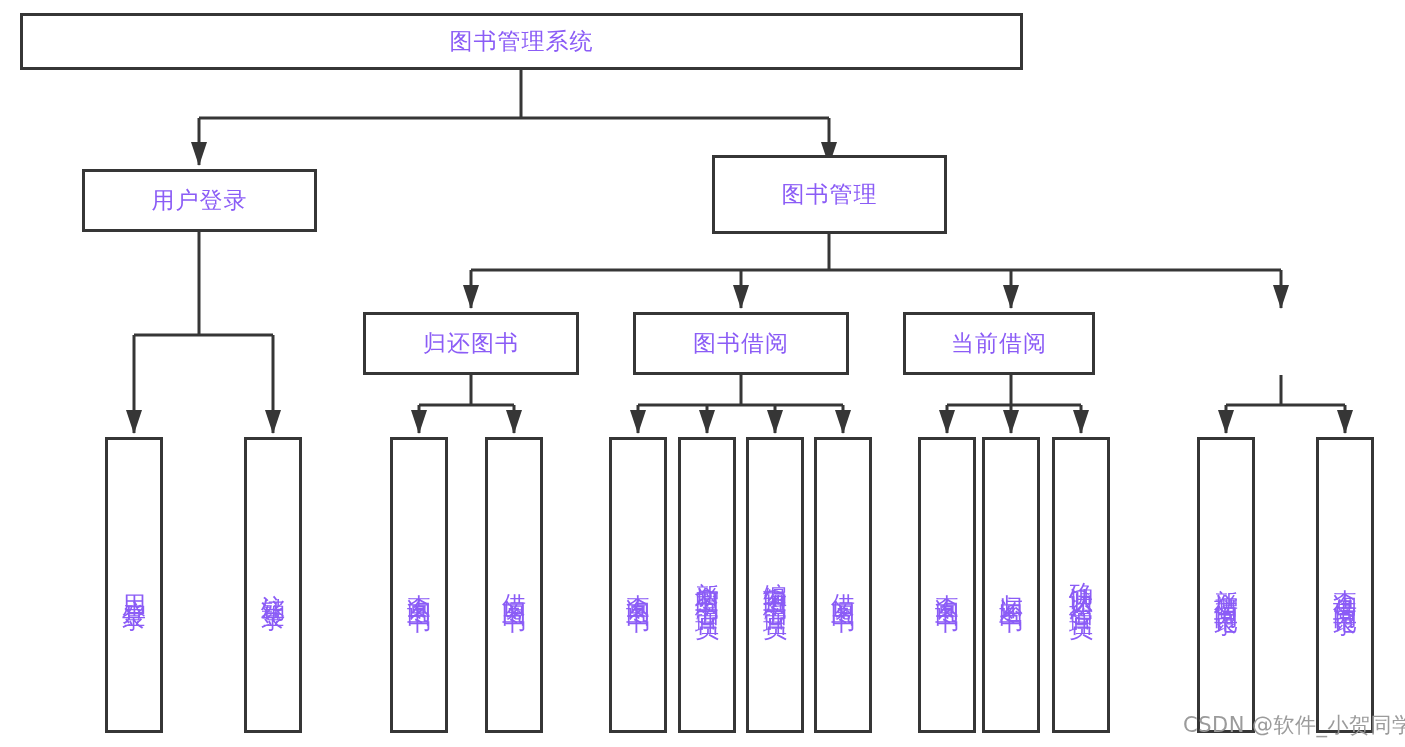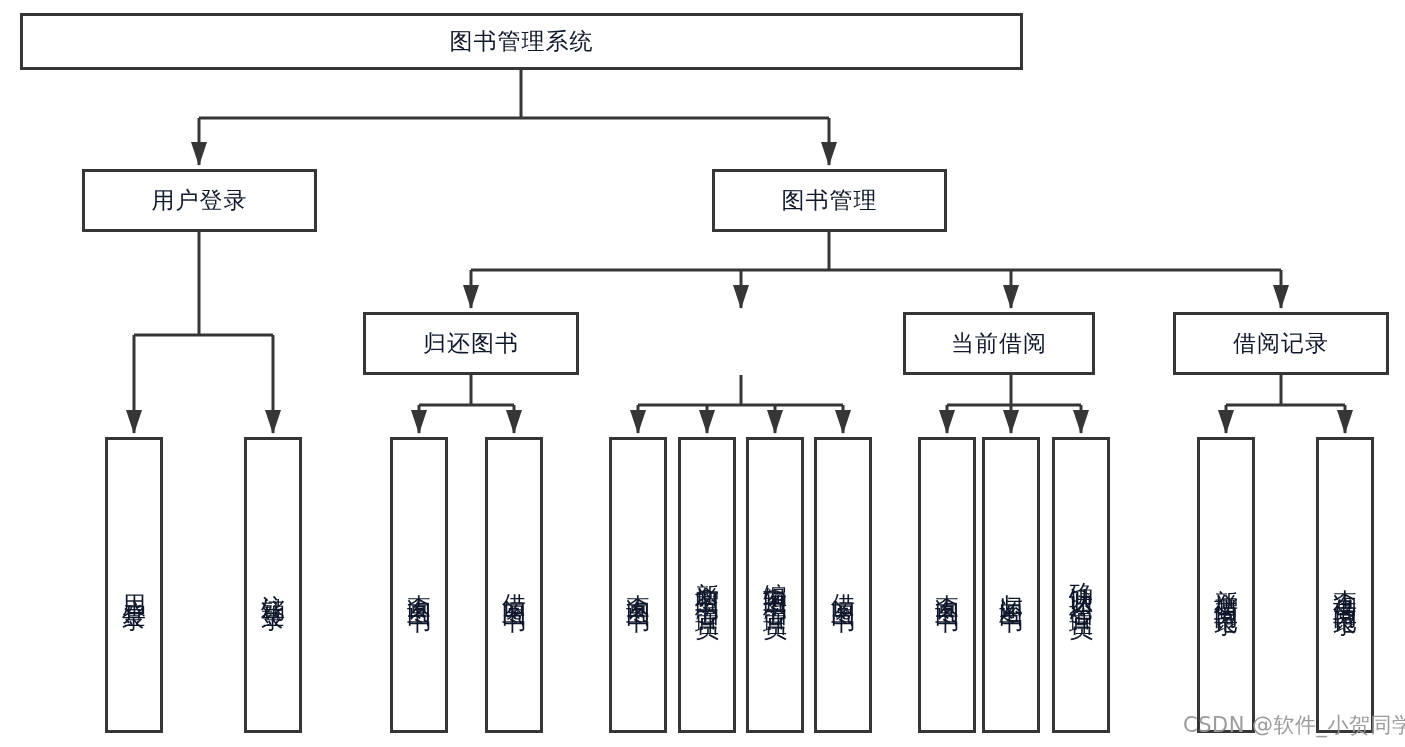--- a/index.html
+++ b/index.html
@@ -4,21 +4,21 @@
 <style>
   html,body{margin:0;padding:0;background:#ffffff;}
   .canvas{
     position:relative;width:1405px;height:747px;background:#ffffff;
     font-family:"DejaVu Sans","Liberation Sans",sans-serif;overflow:hidden;
   }
   svg.wires{position:absolute;left:0;top:0;width:1405px;height:747px;}
   .node{
     position:absolute;background:#ffffff;border:3px solid #363636;
     box-sizing:border-box;display:flex;align-items:center;justify-content:center;
-    color:#0f172a;z-index:2;
+    color:#8b5cf6;z-index:2;
   }
   .node .lbl{font-size:23px;letter-spacing:1px;white-space:nowrap;}
   .node.leaf .lbl{
     writing-mode:vertical-rl;text-orientation:mixed;
     font-size:24px;letter-spacing:5px;white-space:normal;line-height:1;
   }
   .watermark{
     position:absolute;left:1183px;top:711px;z-index:5;
     font-size:21px;color:#9b9b9b;letter-spacing:0.5px;white-space:nowrap;
   }
@@ -71,32 +71,32 @@
     </g>
   </svg>
 
   <div class="node" style="left:20px;top:13px;width:1003px;height:57px">
     <span class="lbl">图书管理系统</span>
   </div>
 
   <div class="node" style="left:82px;top:169px;width:235px;height:63px">
     <span class="lbl">用户登录</span>
   </div>
-  <div class="node" style="left:712px;top:169px;width:235px;height:63px">
+  <div class="node" style="left:712px;top:155px;width:235px;height:79px">
     <span class="lbl">图书管理</span>
   </div>
 
   <div class="node" style="left:363px;top:312px;width:216px;height:63px">
     <span class="lbl">归还图书</span>
   </div>
+  <div class="node" style="left:633px;top:312px;width:216px;height:63px">
+    <span class="lbl">图书借阅</span>
+  </div>
   <div class="node" style="left:903px;top:312px;width:192px;height:63px">
     <span class="lbl">当前借阅</span>
-  </div>
-  <div class="node" style="left:1173px;top:312px;width:216px;height:63px">
-    <span class="lbl">借阅记录</span>
   </div>
 
   <div class="node leaf" style="left:105px;top:437px;width:58px;height:296px">
     <span class="lbl">用户登录</span>
   </div>
   <div class="node leaf" style="left:244px;top:437px;width:58px;height:296px">
     <span class="lbl">注销登录</span>
   </div>
 
   <div class="node leaf" style="left:390px;top:437px;width:58px;height:296px">

